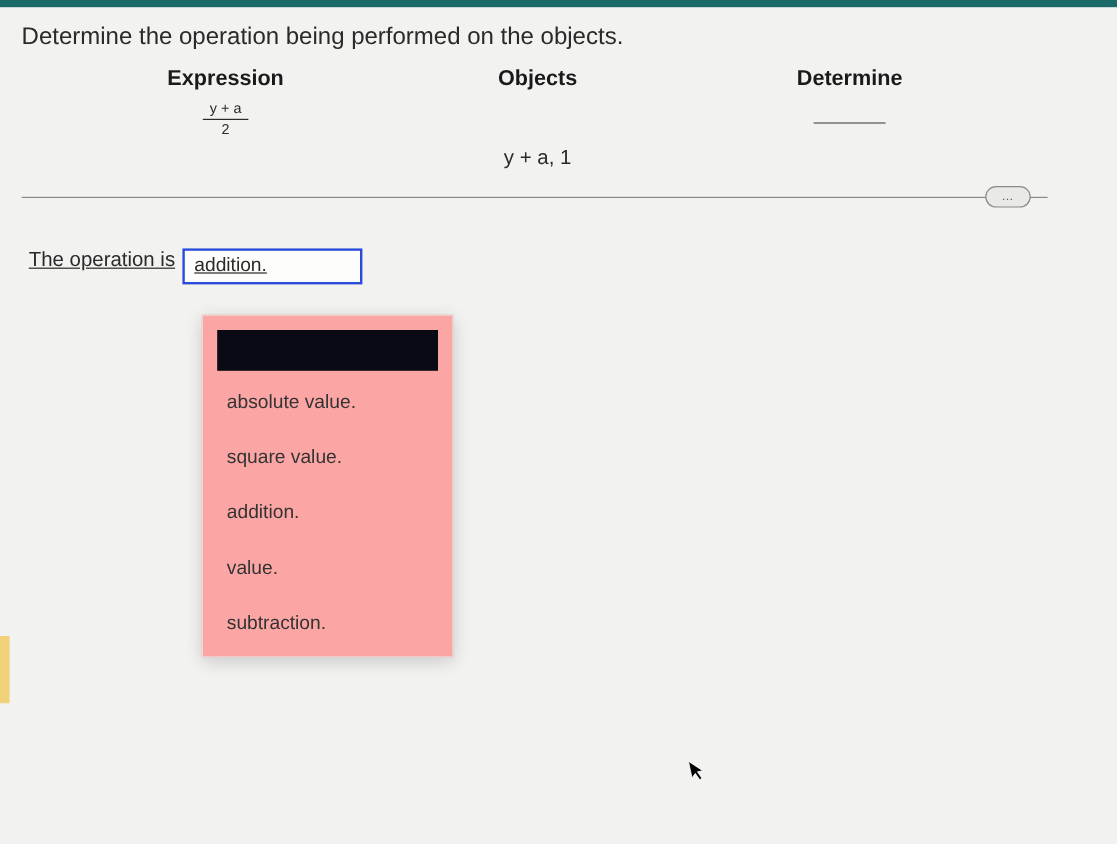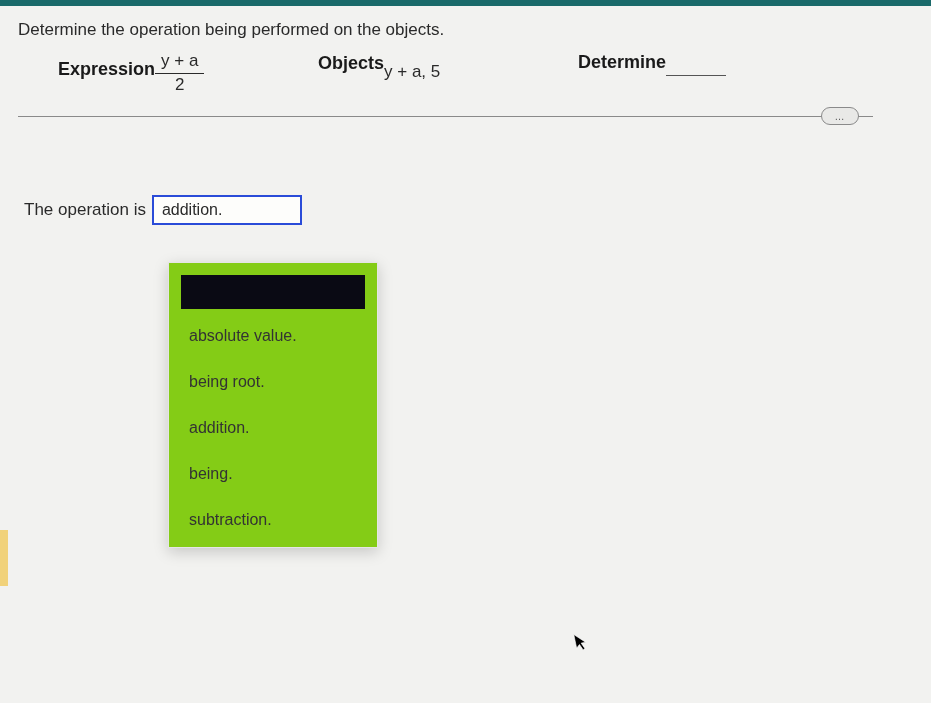--- a/index.html
+++ b/index.html
@@ -16,49 +16,49 @@
     position: relative;
     overflow: hidden;
   }
   .topbar {
     height: 6px;
     background: #1a6a6a;
     width: 100%;
   }
   .prompt {
     padding: 14px 18px 8px 18px;
-    font-size: 17px;
+    font-size: 20px;
     color: #2a2a2a;
   }
   .table-area {
     padding: 4px 18px 18px 18px;
   }
   .columns {
     display: flex;
     align-items: flex-start;
   }
   .col {
     display: flex;
-    flex-direction: row;
+    flex-direction: column;
     align-items: center;
   }
   .col-expr { width: 260px; margin-left: 40px;}
-  .col-obj  { width: 260px; }
+  .col-obj  { width: 260px; gap: 28px; }
   .col-op   { width: 260px; }
   .col-header {
     font-weight: bold;
     font-size: 18px;
     margin-bottom: 8px;
     color: #1a1a1a;
   }
   .fraction {
     display: inline-flex;
     flex-direction: column;
     align-items: center;
-    font-size: 17px;
+    font-size: 12px;
     line-height: 1.1;
   }
   .fraction .num {
     border-bottom: 1.5px solid #2a2a2a;
     padding: 0 6px 2px 6px;
   }
   .fraction .den {
     padding-top: 2px;
   }
   .objects-val {
@@ -90,41 +90,41 @@
     border-radius: 10px;
     background: #e9e9e7;
     font-size: 10px;
     color: #555;
     display: flex;
     align-items: center;
     justify-content: center;
     letter-spacing: 1px;
   }
   .answer-row {
-    margin-top: 60px;
+    margin-top: 24px;
     margin-left: 24px;
     font-size: 17px;
     display: flex;
-    align-items: center;
     gap: 6px;
+    text-decoration: underline;
   }
   .select-box {
     border: 2px solid #2a4bd8;
     background: #fdfdfb;
     padding: 4px 12px 4px 8px;
     min-width: 150px;
     font-size: 16px;
     color: #2a2a2a;
   }
   .dropdown {
     position: absolute;
     left: 168px;
     top: 262px;
     width: 210px;
-    background: #84cc16;
+    background: #fca5a5;
     box-shadow: 0 4px 14px rgba(0,0,0,0.18);
     border: 1px solid #e5e5e5;
     padding: 8px 8px 4px 8px;
   }
   .dropdown .blank-option {
     background: #0a0a14;
     height: 34px;
     margin: 4px;
   }
   .dropdown .option {
@@ -161,21 +161,21 @@
   <div class="columns">
     <div class="col col-expr">
       <div class="col-header">Expression</div>
       <div class="fraction">
         <span class="num">y + a</span>
         <span class="den">2</span>
       </div>
     </div>
     <div class="col col-obj">
       <div class="col-header">Objects</div>
-      <div class="objects-val">y + a, 5</div>
+      <div class="objects-val">y + a, 1</div>
     </div>
     <div class="col col-op">
       <div class="col-header">Determine</div>
       <div class="op-blank"></div>
     </div>
   </div>
 
   <div class="hr-wrap">
     <div class="hr-line"></div>
     <div class="hr-badge">…</div>
@@ -183,23 +183,23 @@
 </div>
 
 <div class="answer-row">
   <span>The operation is</span>
   <span class="select-box">addition.</span>
 </div>
 
 <div class="dropdown">
   <div class="blank-option"></div>
   <div class="option">absolute value.</div>
-  <div class="option">being root.</div>
+  <div class="option">square value.</div>
   <div class="option">addition.</div>
-  <div class="option">being.</div>
+  <div class="option">value.</div>
   <div class="option">subtraction.</div>
 </div>
 
 <div class="left-tab"></div>
 
 <div class="cursor-icon">
   <svg width="14" height="20" viewBox="0 0 14 20">
     <path d="M1 1 L1 15 L4.5 12 L7 18 L9 17 L6.5 11 L11 11 Z" fill="#000" stroke="#fff" stroke-width="0.6"></path>
   </svg>
 </div>

